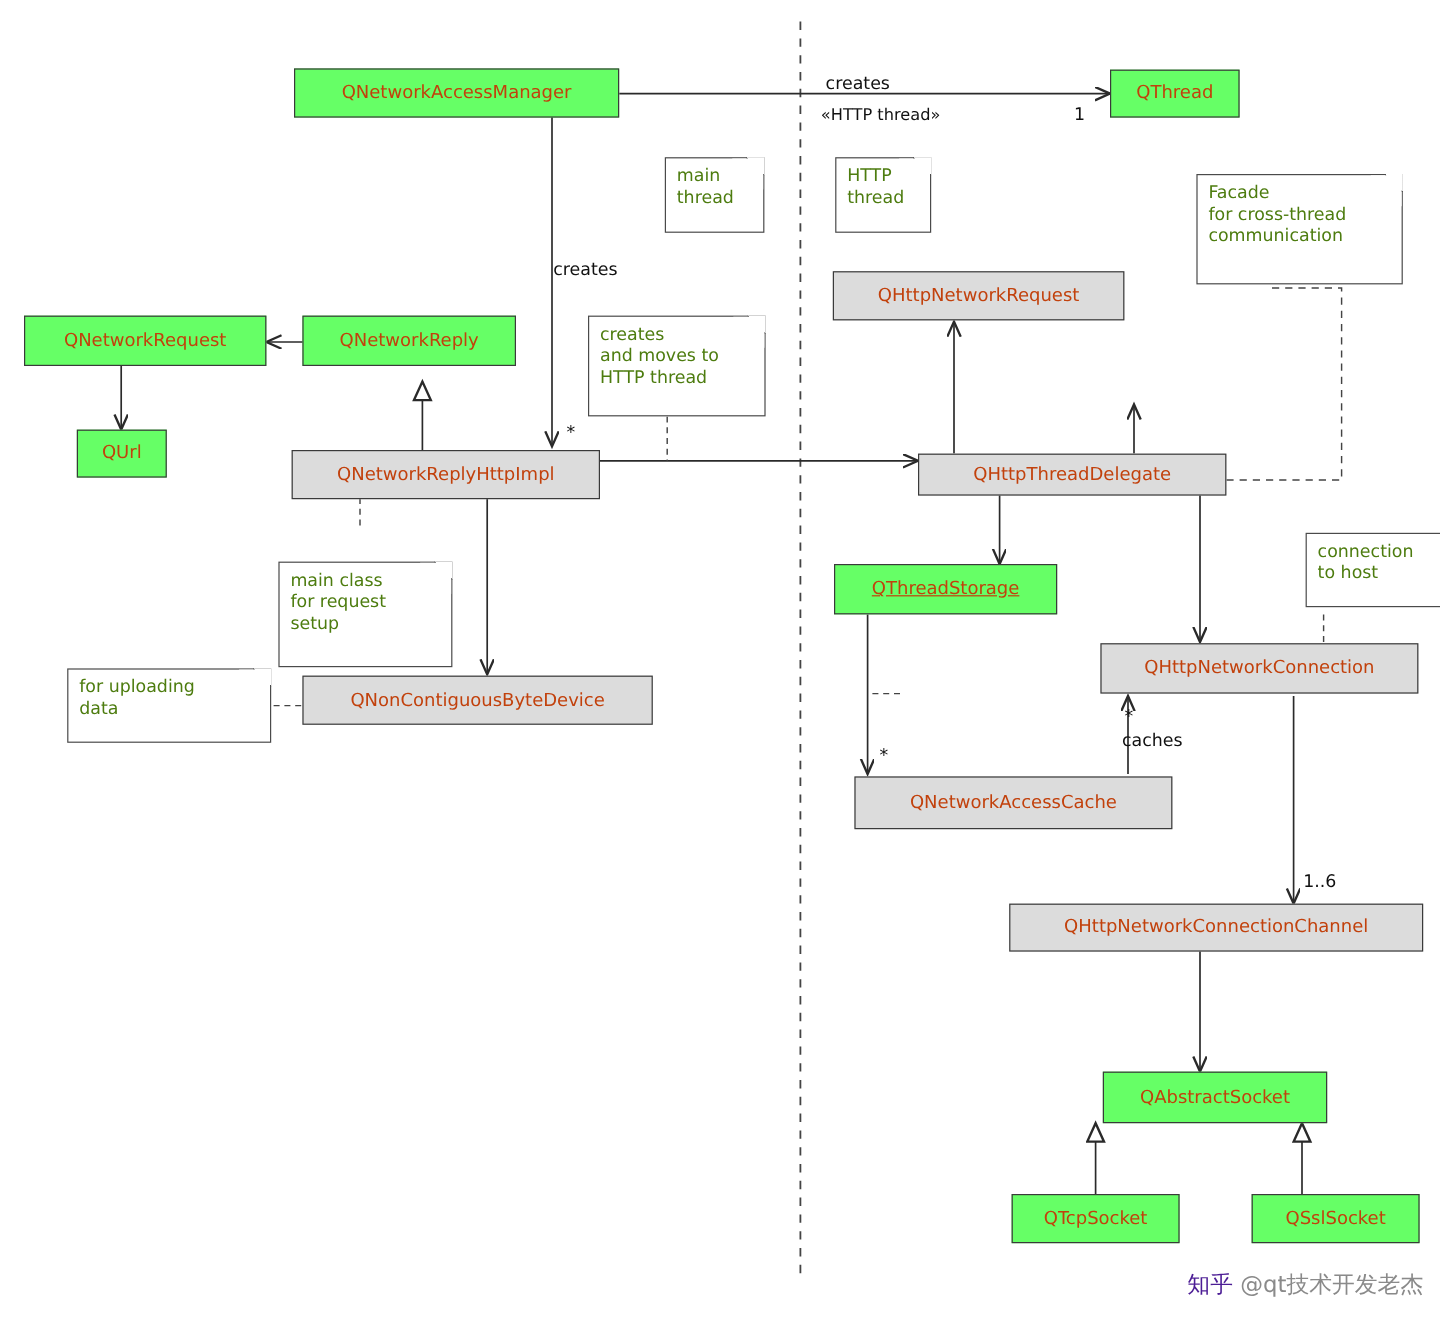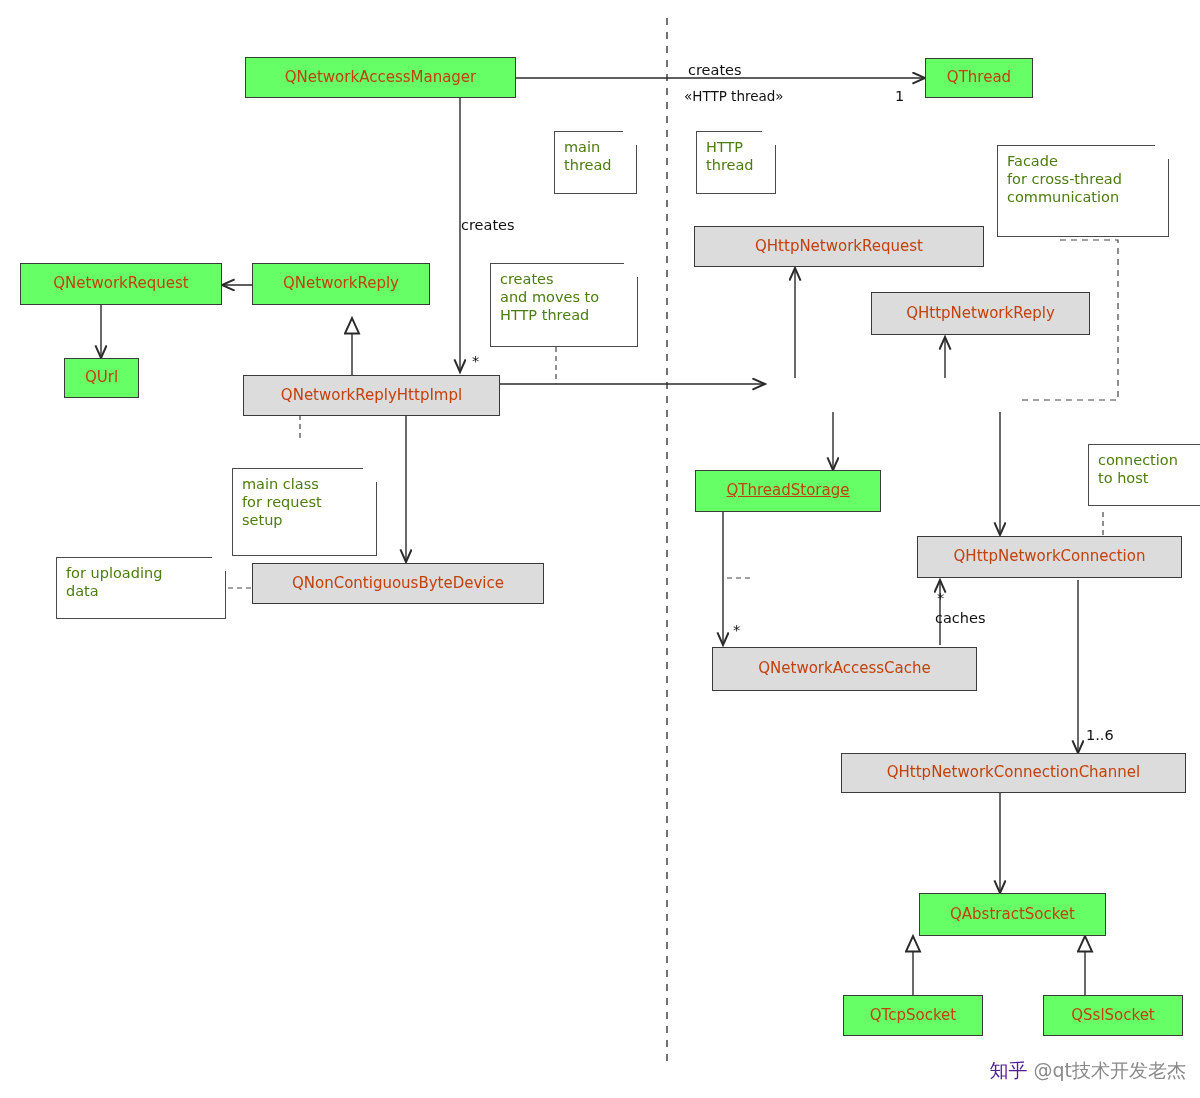--- a/index.html
+++ b/index.html
@@ -161,28 +161,28 @@
   </div>
 
   <div class="node gray" style="left:243px; top:375px; width:257px; height:41px;">
     <span>QNetworkReplyHttpImpl</span>
   </div>
 
   <div class="node gray" style="left:252px; top:563px; width:292px; height:41px;">
     <span>QNonContiguousByteDevice</span>
   </div>
 
-  <div class="node gray" style="left:694px; top:226px; width:290px; height:41px;">
+  <div class="node gray" style="left:694px; top:226px; width:243px; height:41px;">
     <span>QHttpNetworkRequest</span>
   </div>
 
-  <div class="node gray" style="left:871px; top:292px; width:219px; height:43px;">
-    <span>QHttpNetworkReply</span>
-  </div>
-
+
+  <div class="node gray" style="left:765px; top:378px; width:257px; height:35px;">
+    <span>QHttpThreadDelegate</span>
+  </div>
 
   <div class="node green under" style="left:695px; top:470px; width:186px; height:42px;">
     <span>QThreadStorage</span>
   </div>
 
   <div class="node gray" style="left:712px; top:647px; width:265px; height:44px;">
     <span>QNetworkAccessCache</span>
   </div>
 
   <div class="node gray" style="left:917px; top:536px; width:265px; height:42px;">

